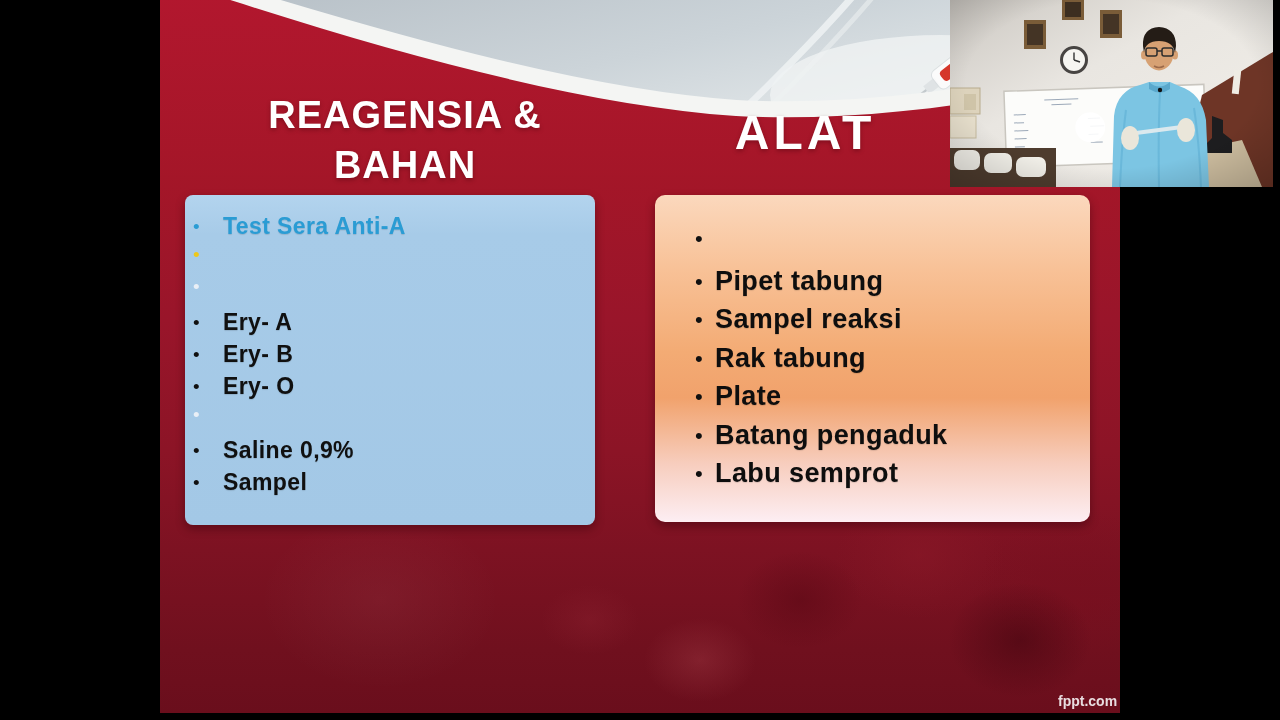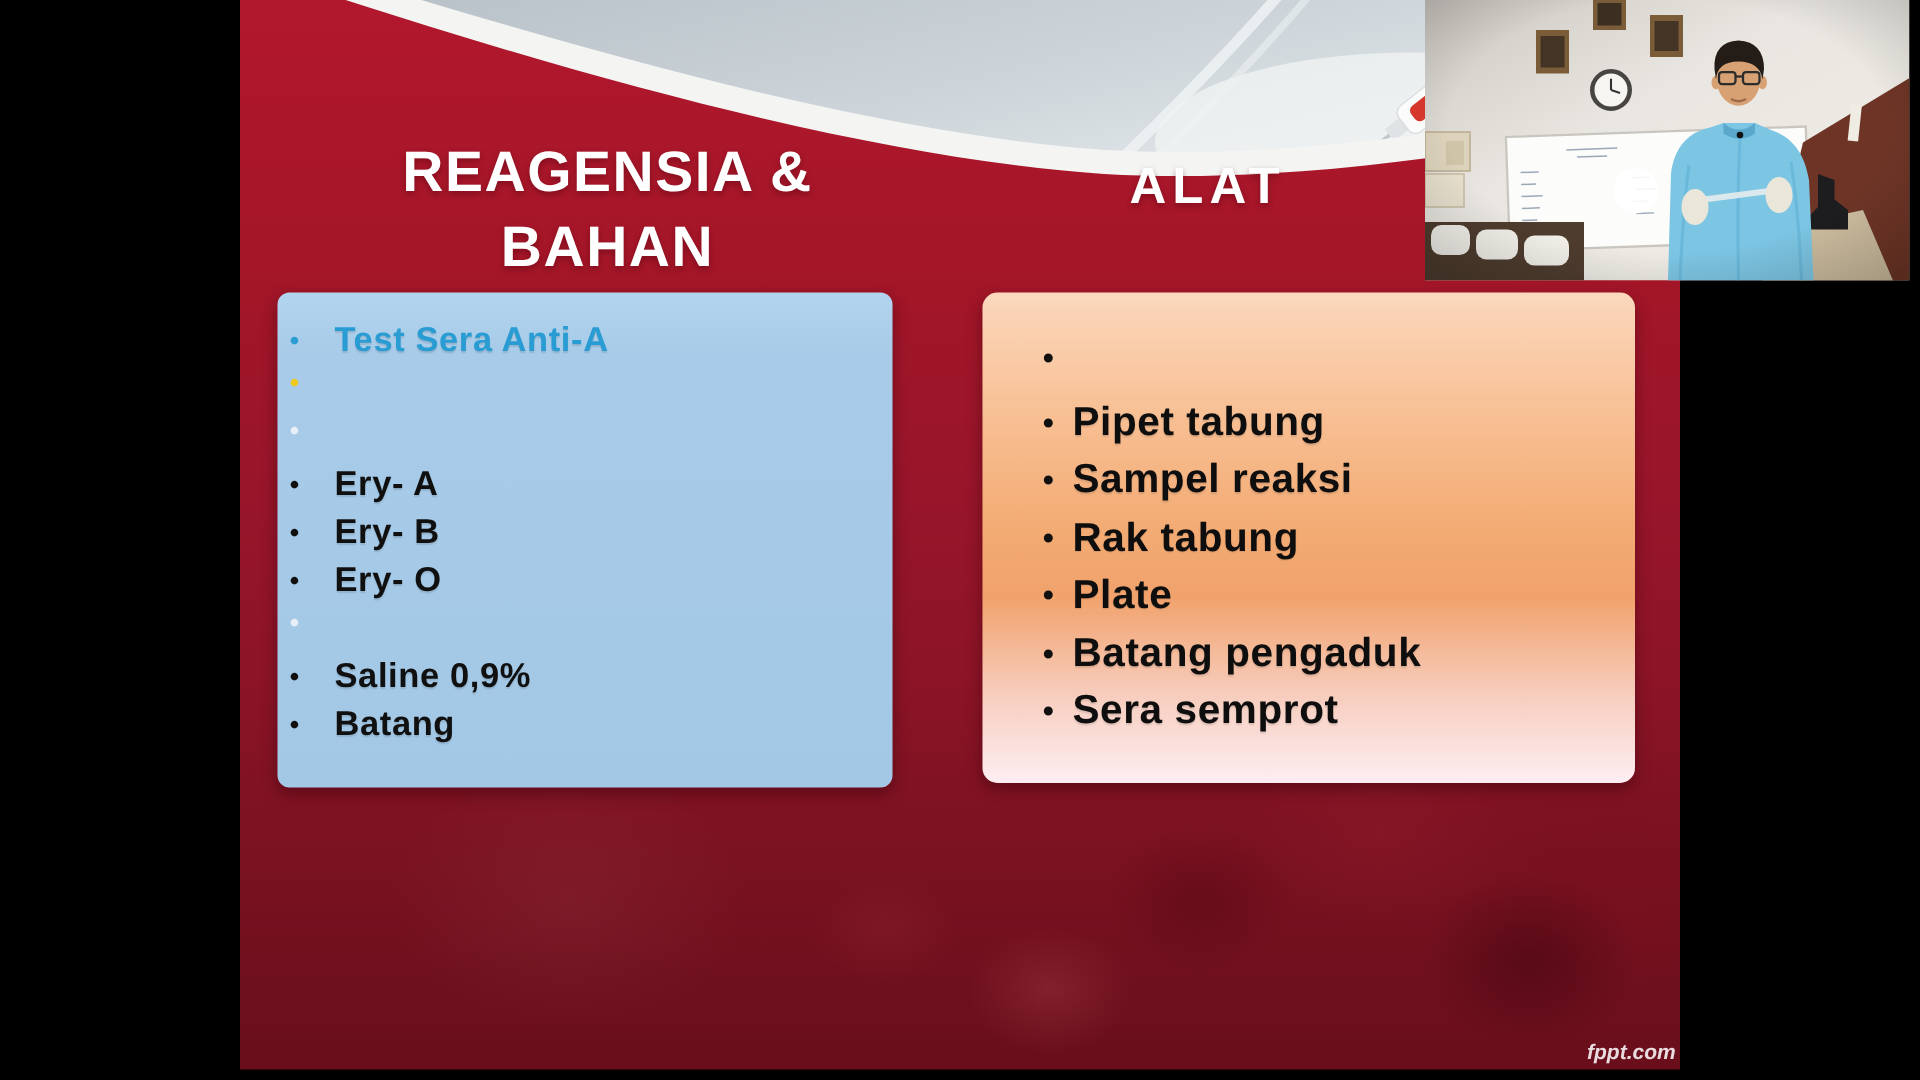--- a/index.html
+++ b/index.html
@@ -15,40 +15,40 @@
       radial-gradient(100px 80px at 860px 640px, rgba(70,6,16,.6), transparent 72%),
       radial-gradient(80px 60px at 540px 660px, rgba(175,70,80,.30), transparent 70%),
       radial-gradient(140px 100px at 920px 585px, rgba(120,15,30,.55), transparent 75%),
       radial-gradient(70px 50px at 430px 620px, rgba(150,40,55,.28), transparent 70%),
       radial-gradient(160px 120px at 220px 600px, rgba(255,210,210,.05), transparent 75%);}
   .banner{position:absolute;left:0;top:0;width:960px;height:175px;}
 
   .title{position:absolute;color:#fff;font-weight:bold;text-align:center;z-index:5;
     text-shadow:0 2px 4px rgba(70,0,12,.4);letter-spacing:1px;}
   .title-left{left:60px;top:90px;width:370px;font-size:38px;line-height:50px;}
-  .title-right{left:500px;top:105px;width:290px;font-size:34px;letter-spacing:4px;}
+  .title-right{left:500px;top:105px;width:290px;font-size:48px;letter-spacing:4px;}
 
   .panel{position:absolute;z-index:4;box-shadow:0 4px 10px rgba(50,0,10,.45);}
   .panel-blue{left:25px;top:195px;width:410px;height:330px;border-radius:8px;
     background:linear-gradient(180deg,#b3d4ee 0%,#a7cbe8 12%,#a3c8e6 100%);
     padding:18px 0 0 8px;box-sizing:border-box;}
   .panel-orange{left:495px;top:195px;width:435px;height:327px;border-radius:10px;
     background:linear-gradient(180deg,#fbd8bd 0%,#f8c298 22%,#f3ab74 48%,#f1a26c 62%,#f7cdbd 82%,#fdeef3 100%);
     padding:32px 0 0 40px;box-sizing:border-box;}
 
   .row{display:flex;align-items:baseline;}
   .panel-blue .row{height:32px;font-size:23px;}
   .panel-orange .row{height:38.5px;font-size:27px;}
   .bullet{width:30px;text-align:left;flex:0 0 auto;font-size:0.82em;transform:translateY(-1px);}
   .panel-orange .bullet{width:20px;}
   .itext{font-weight:bold;letter-spacing:.4px;text-shadow:0 1px 1px rgba(0,0,0,.12);white-space:nowrap;}
   .panel-orange .itext{color:#0e0e0e;}
 
   .watermark{position:absolute;left:898px;top:693px;z-index:6;color:#f3eef0;
-    font-size:14px;font-weight:bold;opacity:.92;font-style:italic;}
+    font-size:14px;font-weight:bold;opacity:.92;}
 
   .webcam{position:absolute;left:950px;top:0;width:323px;height:187px;z-index:10;}
   .webcam svg{display:block;width:100%;height:100%;}
 </style>
 </head>
 <body>
 
 <div class="stage">
   <div class="slide">
     <div class="bg-cells"></div>
@@ -126,21 +126,21 @@
           <span class="itext" style="color: rgb(238, 243, 248);"></span>
         </div>
 
         <div class="row">
           <span class="bullet" style="color: rgb(16, 16, 16);">•</span>
           <span class="itext" style="color: rgb(16, 16, 16);">Saline 0,9%</span>
         </div>
 
         <div class="row">
           <span class="bullet" style="color: rgb(16, 16, 16);">•</span>
-          <span class="itext" style="color: rgb(16, 16, 16);">Batang</span>
+          <span class="itext" style="color: rgb(16, 16, 16);">Sampel</span>
         </div>
       </div>
 
     <div class="panel panel-orange">
 
         <div class="row">
           <span class="bullet" style="color: rgb(16, 16, 16);">•</span>
         </div>
 
         <div class="row">
@@ -163,21 +163,21 @@
           <span class="itext">Plate</span>
         </div>
 
         <div class="row">
           <span class="bullet" style="color: rgb(16, 16, 16);">•</span>
           <span class="itext">Batang pengaduk</span>
         </div>
 
         <div class="row">
           <span class="bullet" style="color: rgb(16, 16, 16);">•</span>
-          <span class="itext">Sera semprot</span>
+          <span class="itext">Labu semprot</span>
         </div>
       </div>
 
     <div class="watermark">fppt.com</div>
   </div>
 
   <div class="webcam">
     <svg viewBox="0 0 323 187">
       <defs>
         <linearGradient id="wallg" x1="0" y1="0" x2="1" y2="1">

